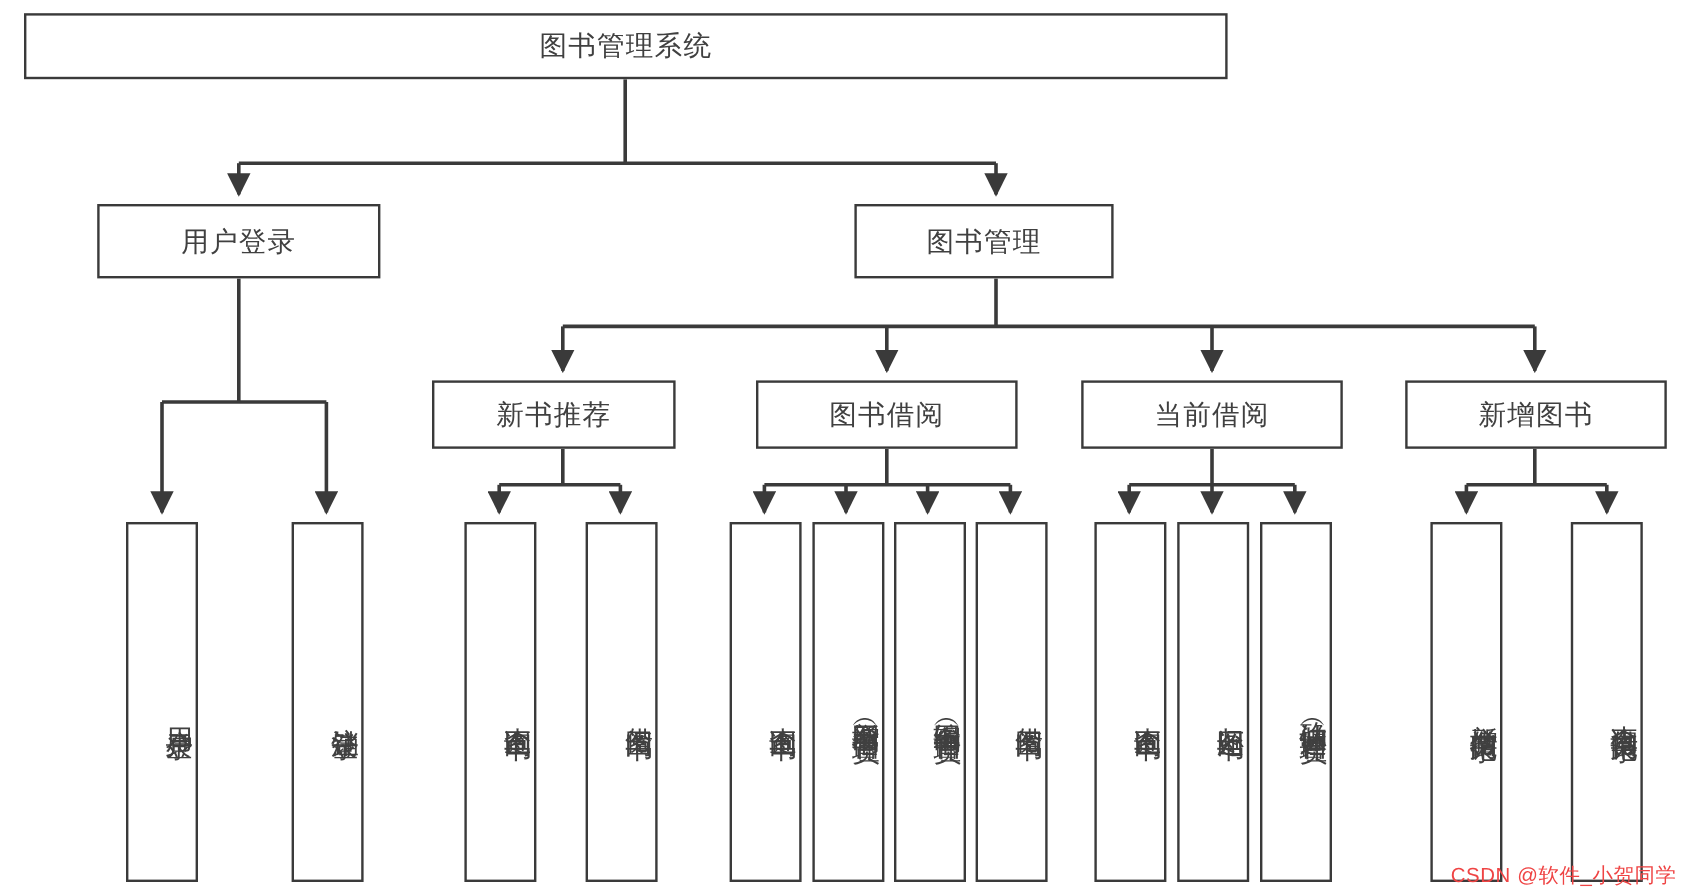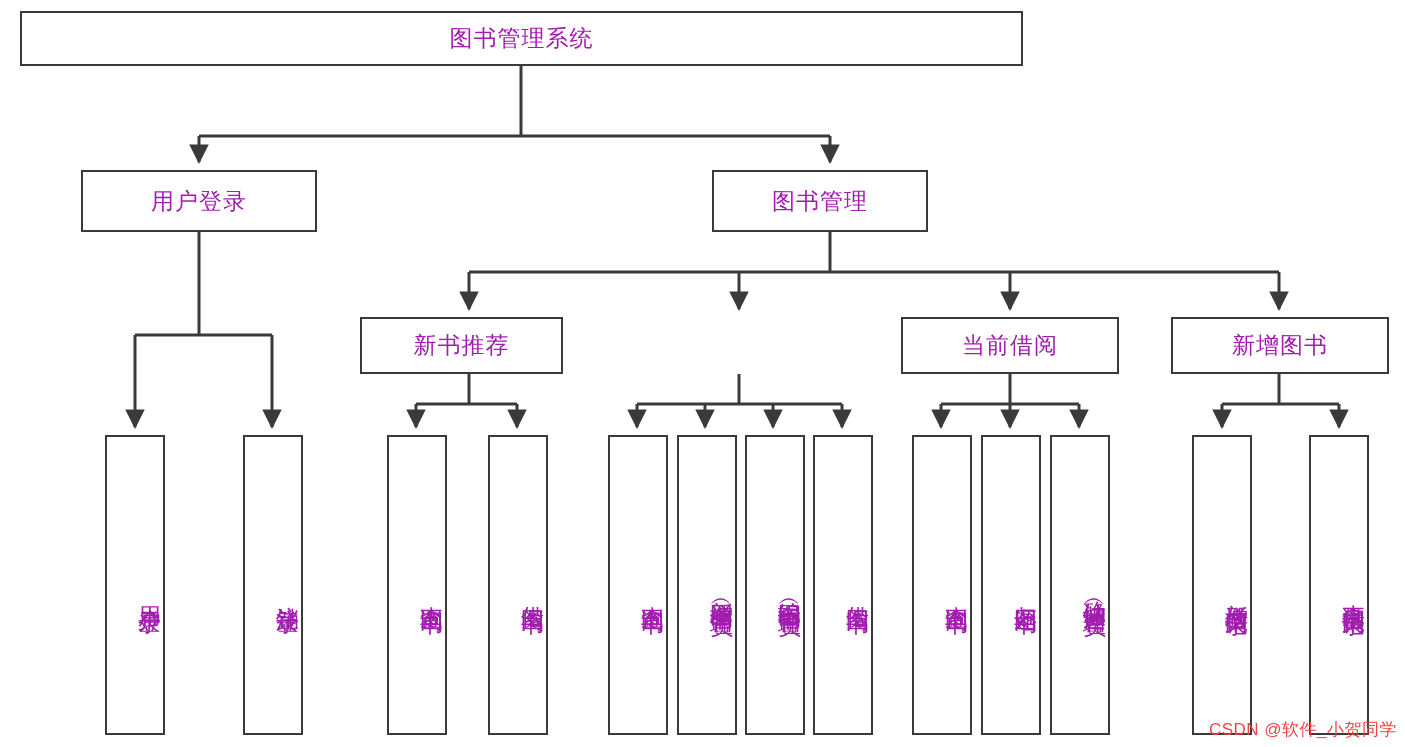--- a/index.html
+++ b/index.html
@@ -27,21 +27,21 @@
     pointer-events: none;
   }
   .node {
     position: absolute;
     box-sizing: border-box;
     border: 2px solid #3a3a3a;
     background: #ffffff;
     display: flex;
     align-items: center;
     justify-content: center;
-    color: #a21caf;
+    color: #404040;
     text-align: center;
   }
   .node.horiz {
     font-size: 23px;
     letter-spacing: 1px;
   }
   .node.vert {
     writing-mode: vertical-rl;
     text-orientation: upright;
     font-size: 23px;
@@ -127,20 +127,23 @@
   <div class="node horiz" style="left:81px; top:170px; width:236px; height:62px;">
     <span class="label">用户登录</span>
   </div>
   <div class="node horiz" style="left:712px; top:170px; width:216px; height:62px;">
     <span class="label">图书管理</span>
   </div>
 
   <div class="node horiz" style="left:360px; top:317px; width:203px; height:57px;">
     <span class="label">新书推荐</span>
   </div>
+  <div class="node horiz" style="left:630px; top:317px; width:218px; height:57px;">
+    <span class="label">图书借阅</span>
+  </div>
   <div class="node horiz" style="left:901px; top:317px; width:218px; height:57px;">
     <span class="label">当前借阅</span>
   </div>
   <div class="node horiz" style="left:1171px; top:317px; width:218px; height:57px;">
     <span class="label">新增图书</span>
   </div>
 
   <div class="node vert" style="left:105px; top:435px; width:60px; height:300px;">
     <span class="label">用户登录</span>
   </div>

